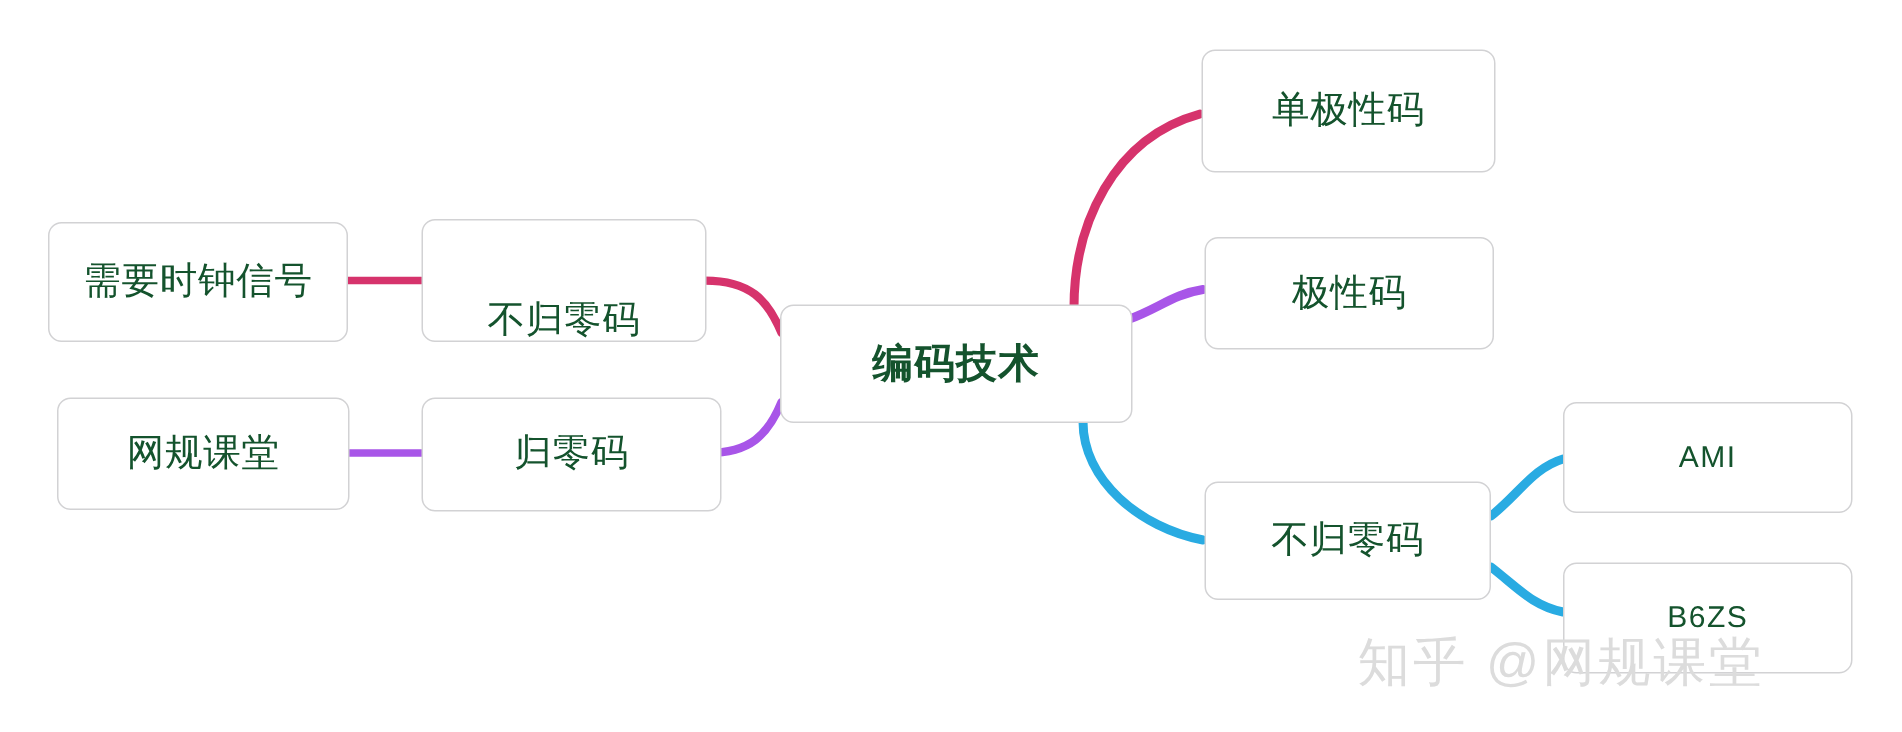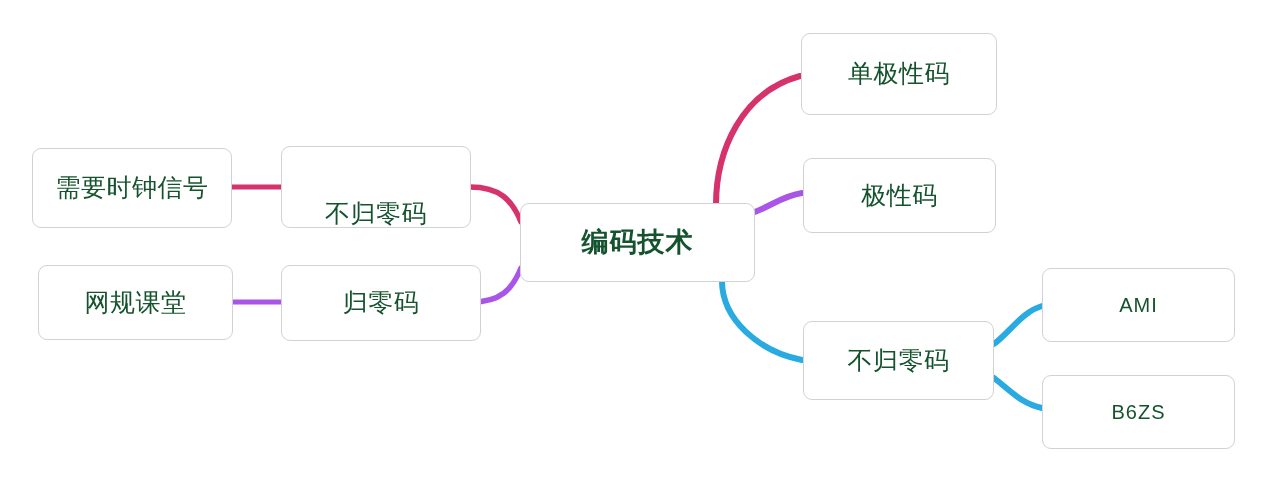--- a/index.html
+++ b/index.html
@@ -121,14 +121,15 @@
   </div>
 
   <div class="node latin" style="left:1042px; top:268px; width:193px; height:74px;">
     <span>AMI</span>
   </div>
 
   <div class="node latin" style="left:1042px; top:375px; width:193px; height:74px;">
     <span>B6ZS</span>
   </div>
 
+  <div class="watermark">知乎 @网规课堂</div>
 
 </div>
 
 </body></html>

